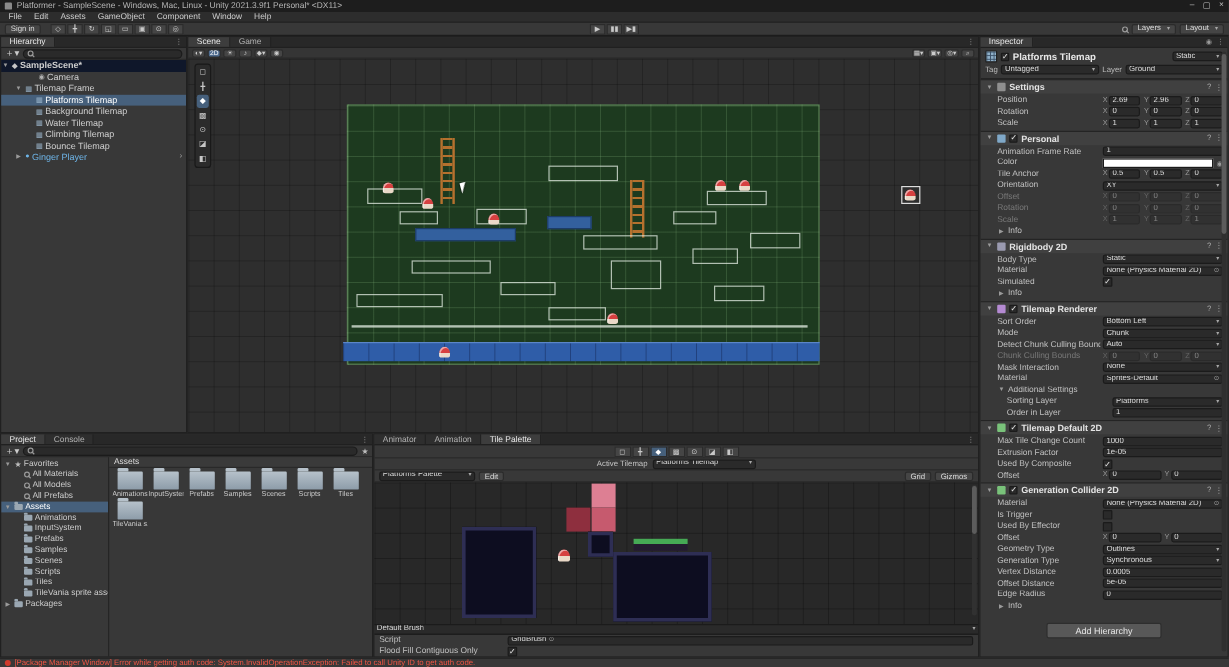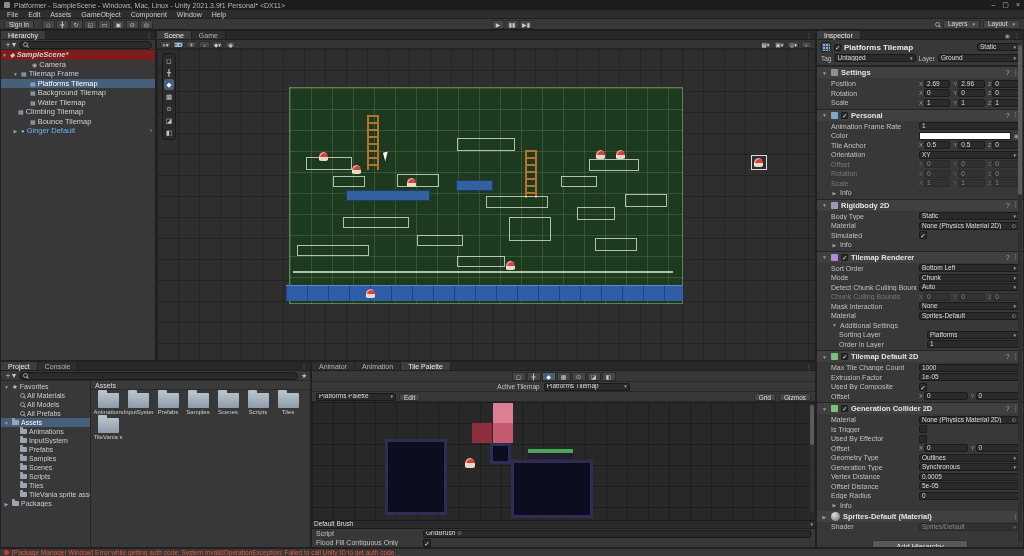--- a/index.html
+++ b/index.html
@@ -39,21 +39,21 @@
 .dd{justify-content:space-between;}
 .ddval{overflow:hidden;white-space:nowrap;}
 .caret{color:#a8a8a8;font-size:5px;margin-left:2px;flex:none;}
 .picker{color:#9a9a9a;font-size:5.5px;margin-left:2px;flex:none;}
 .disabled{opacity:.45;}
 
 
 #hierarchy{left:0;top:30px;width:156px;height:331px;}
 .hrow{display:flex;align-items:center;height:9.5px;font-size:7.5px;color:#cfcfcf;gap:2px;white-space:nowrap;overflow:hidden;}
 .hrow.selected{background:#46607c;color:#ffffff;}
-.scene-row{background:#7f1d1d;font-weight:bold;font-style:italic;}
+.scene-row{background:#0f172a;font-weight:bold;}
 .ic{font-size:6px;flex:none;}
 .camera-icon{color:#b0b0b0}.grid-icon{color:#9db7cd}.tilemap-icon{color:#9db7cd}.player-icon{color:#de9036}.scene-icon{color:#c6c6c6}.star-icon{color:#bdbdbd;font-size:6.5px}
 .hlabel.prefab{color:#6eb5e8;}
 .prefab-arrow{margin-left:auto;padding-right:3px;color:#9a9a9a;font-size:7px;}
 
 
 #scene{left:156px;top:30px;width:660px;height:331px;}
 #scene-toolbar{height:9px;display:flex;align-items:center;gap:2px;padding:0 3px;background:#353535;border-bottom:1px solid #262626;}
 .sbtn{min-width:11px;height:7px;background:#454545;border:1px solid #2c2c2c;border-radius:2px;font-size:5.5px;line-height:6px;text-align:center;color:#cccccc;padding:0 1px;}
 .sbtn.active{background:#4f6c8f;color:#ffffff;}
@@ -238,34 +238,34 @@
       <div class="hrow" style="padding-left: 20px;">
         <span class="fold"></span>
         <span class="ic tilemap-icon">▦</span>
         <span class="hlabel">Background Tilemap</span>
       </div>
       <div class="hrow" style="padding-left: 20px;">
         <span class="fold"></span>
         <span class="ic tilemap-icon">▦</span>
         <span class="hlabel">Water Tilemap</span>
       </div>
-      <div class="hrow" style="padding-left: 8px;">
+      <div class="hrow" style="padding-left: 20px;">
         <span class="fold"></span>
         <span class="ic tilemap-icon">▦</span>
         <span class="hlabel">Climbing Tilemap</span>
       </div>
       <div class="hrow" style="padding-left: 20px;">
         <span class="fold"></span>
         <span class="ic tilemap-icon">▦</span>
         <span class="hlabel">Bounce Tilemap</span>
       </div>
       <div class="hrow" style="padding-left: 11px;">
         <span class="fold">▶</span>
         <span class="ic player-icon" style="color: rgb(110, 181, 232);">●</span>
-        <span class="hlabel prefab">Ginger Default</span>
+        <span class="hlabel prefab">Ginger Player</span>
         <span class="prefab-arrow">›</span>
       </div>
     </div>
 </div>
 
 <div id="scene" class="panel">
   <div class="tabstrip" id="scene-tabstrip">
     <span id="scene-tabs" style="display:flex;">
         <span class="tab active">Scene</span>
         <span class="tab">Game</span>
@@ -791,37 +791,20 @@
                 <span class="fld grow">0</span>
               </span>
             </div>
             <div class="irow">
               <span class="fold">▶</span>
               <span class="ilabel fold-label">Info</span>
             </div>
           </div>
         </div>
       </div>
-    <div id="material-section">
-      <div class="comp-header">
-        <span class="fold">▶</span>
-        <span class="cicon round"></span>
-        <span class="cname">Sprites-Default (Material)</span>
-        <span class="hic">⋮</span>
-      </div>
-      <div class="irow">
-        <span class="ilabel">Shader</span>
-        <span class="ictl">
-            <span class="fld grow dd disabled">
-              <span class="ddval">Sprites/Default</span>
-              <span class="caret">▾</span>
-            </span>
-          </span>
-      </div>
-    </div>
     <div id="add-component">Add Hierarchy</div>
   </div>
   <div id="insp-scroll">
       <div class="thumb"></div>
     </div>
 </div>
 
 <div id="project" class="panel">
   <div class="tabstrip">
     <span id="project-tabs" style="display:flex;">

